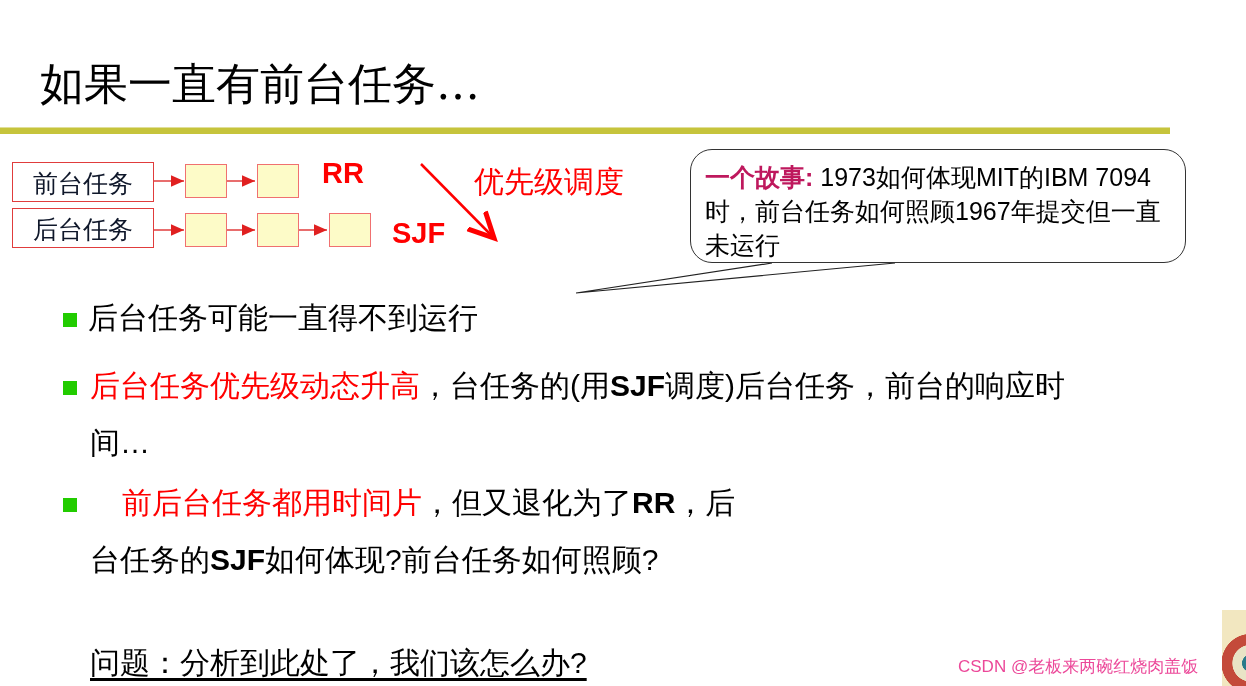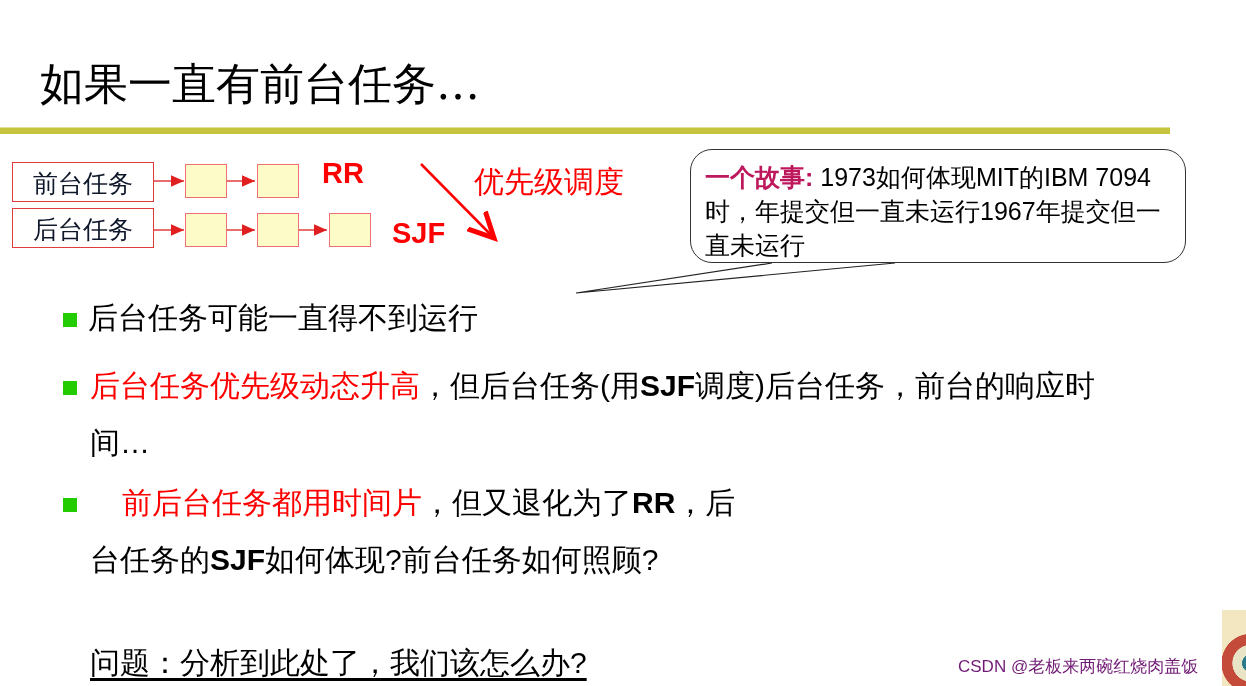--- a/index.html
+++ b/index.html
@@ -14,21 +14,21 @@
   .red-bold { color:#ff0000; font-weight:bold; font-size:29px; }
   .red-big { color:#ff0000; font-size:30px; white-space:nowrap; }
   .callout { left:690px; top:149px; width:496px; height:114px; border:1.5px solid #333; border-radius:22px;
              box-sizing:border-box; padding:10px 14px; font-size:25px; line-height:34px; background:#fff; }
   .callout .red { color:#be185d; }
   .callout b { font-weight:normal; }
   .bullet { width:14px; height:14px; background:#22cc00; }
   .line { font-size:30px; line-height:40px; white-space:nowrap; }
   .red { color:#ff0000; }
   .question { left:90px; top:628px; font-size:30px; line-height:38px; white-space:nowrap; font-weight:normal; text-decoration:underline; text-underline-offset:5px;margin-top:16px; }
-  .watermark { left:958px; top:655px; font-size:17px; color:#701a75; white-space:nowrap; }
+  .watermark { left:958px; top:655px; font-size:17px; color:#ec4899; white-space:nowrap; }
   .corner-img { left:1222px; top:610px; width:24px; height:76px;
                 background:radial-gradient(circle at 120% 70%, #2a7a8a 0 14%, #e9e4c6 15% 30%, #c44a3a 31% 48%, #f2e7c0 49% 100%); }
   svg.overlay { position:absolute; left:0; top:0; }
 </style>
 </head>
 <body>
 
 <div class="abs title">如果一直有前台任务…</div>
 <div class="abs rule"></div>
 
@@ -62,28 +62,28 @@
 
 <div class="abs qbox" style="left:185px; top:213px;"></div>
 <div class="abs qbox" style="left:257px; top:213px;"></div>
 <div class="abs qbox" style="left:329px; top:213px;"></div>
 
 <div class="abs red-bold" style="left:322px; top:157px;">RR</div>
 <div class="abs red-bold" style="left:392px; top:217px;">SJF</div>
 <div class="abs red-big" style="left:474px; top:162px;">优先级调度</div>
 
 <div class="abs callout">
-  <span class="red" style="font-weight:bold;">一个故事:</span><b> 1973</b><span>如何体现</span><b>MIT</b><span>的</span><b>IBM 7094</b><span>时，年提交但一直未运行</span><b>1967</b><span>年提交但一直未运行</span>
+  <span class="red" style="font-weight:bold;">一个故事:</span><b> 1973</b><span>如何体现</span><b>MIT</b><span>的</span><b>IBM 7094</b><span>时，前台任务如何照顾</span><b>1967</b><span>年提交但一直未运行</span>
 </div>
 
 <div class="abs bullet" style="left:63px; top:313px;"></div>
 <div class="abs line" style="left:88px; top:298px;">后台任务可能一直得不到运行</div>
 
 <div class="abs bullet" style="left:63px; top:381px;"></div>
-<div class="abs line" style="left:90px; top:366px;"><span class="red">后台任务优先级动态升高</span><span>，但后台任务(用</span><b>SJF</b><span>调度)后台任务，前台的响应时</span></div>
+<div class="abs line" style="left:90px; top:366px;"><span class="red">后台任务优先级动态升高</span><span>，台任务的(用</span><b>SJF</b><span>调度)后台任务，前台的响应时</span></div>
 <div class="abs line" style="left:90px; top:423px;">间…</div>
 
 <div class="abs bullet" style="left:63px; top:498px;"></div>
 <div class="abs line" style="left:90px; top:483px;margin-left:32px;"><span class="red">前后台任务都用时间片</span><span>，但又退化为了</span><b>RR</b><span>，后</span></div>
 <div class="abs line" style="left:90px; top:540px;"><span>台任务的</span><b>SJF</b><span>如何体现?前台任务如何照顾?</span></div>
 
 <div class="abs question">问题：分析到此处了，我们该怎么办?</div>
 
 <div class="abs watermark">CSDN @老板来两碗红烧肉盖饭</div>
 <div class="abs corner-img"></div>

